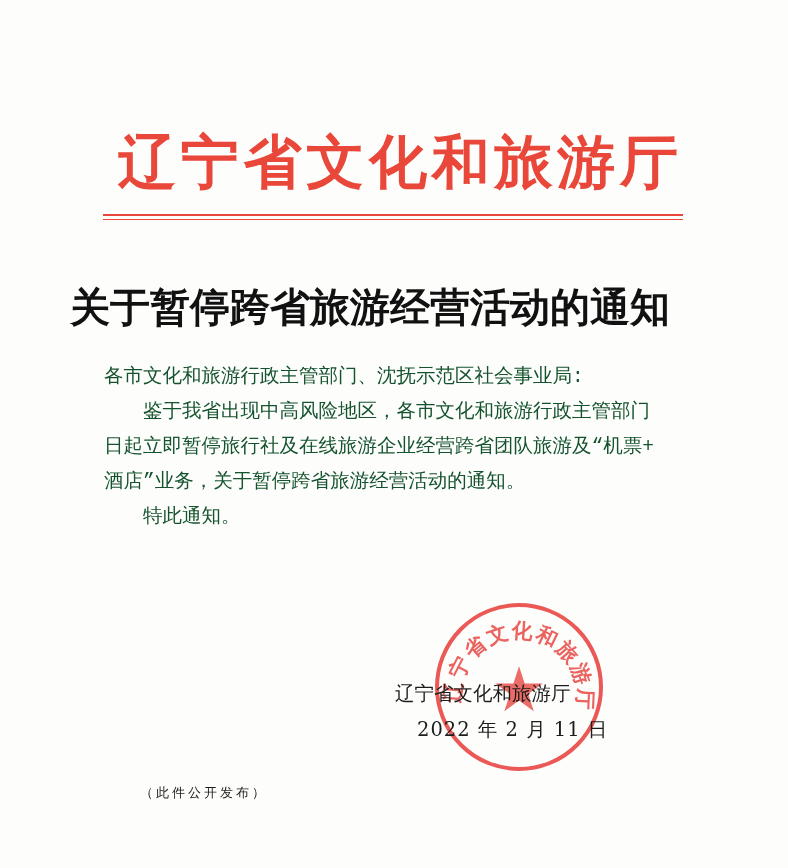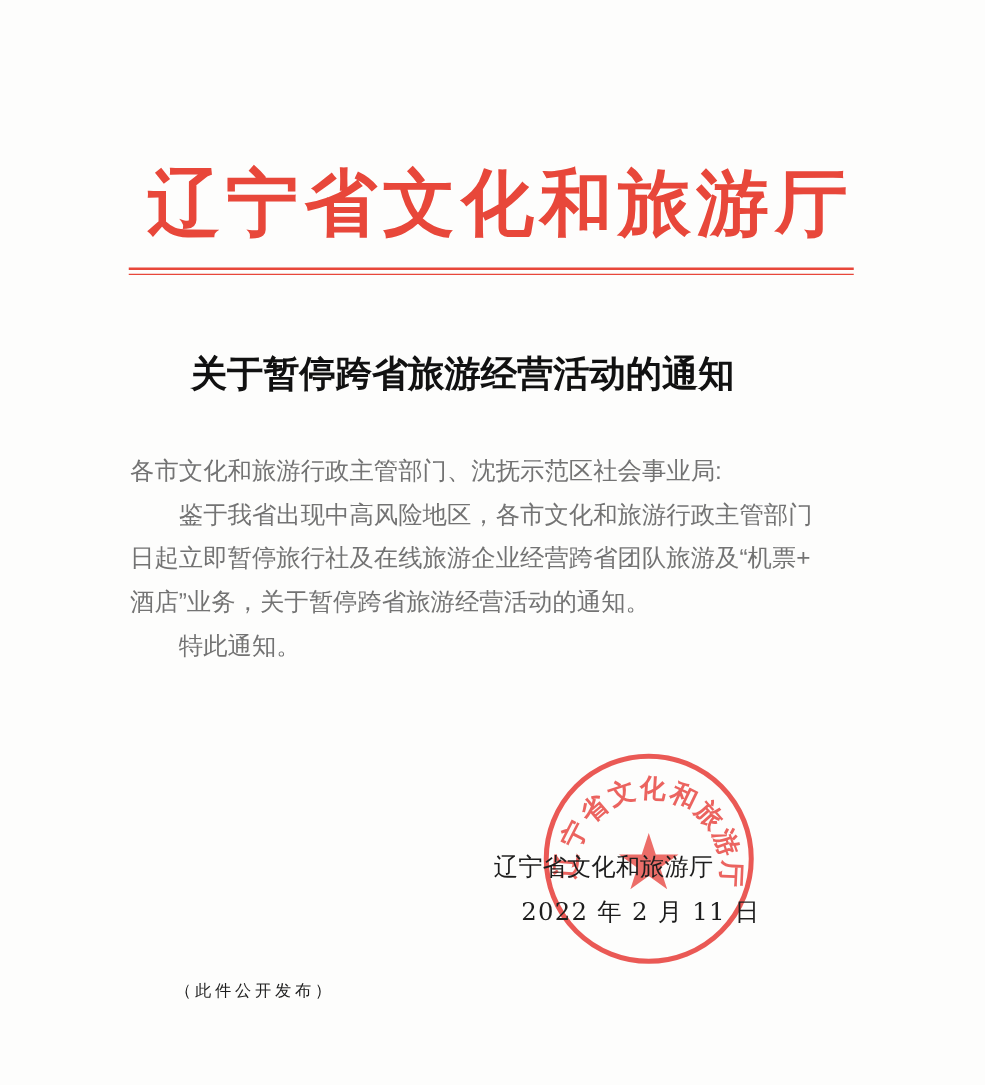--- a/index.html
+++ b/index.html
@@ -1,22 +1,22 @@
 <!DOCTYPE html>
 <html><head>
 <meta charset="utf-8">
 <style>
   html, body { margin:0; padding:0; }
   body { width:788px; height:868px; background:#fdfdfc; position:relative; overflow:hidden; font-family:"DejaVu Serif", serif; color:#1a1a1a; }
   .header-title { position:absolute; left:118px; top:133px; width:560px; display:flex; justify-content:space-between; font-family:"DejaVu Sans", sans-serif; font-size:58px; font-weight:bold; color:#e8473a; letter-spacing:0; line-height:1; }
   .rule { position:absolute; left:103px; width:580px; background:#e8473a; }
   .rule.r1 { top:214px; height:2px; }
   .rule.r2 { top:219px; height:1px; }
-  .doc-title { position:absolute; left:0; width:740px; top:280px; text-align:center; font-family:"DejaVu Serif", serif; font-weight:bold; font-size:29px; color:#111; letter-spacing:0; }
-  .body-text { position:absolute; left:104px; width:584px; font-family:Liberation Sans, sans-serif; font-size:19.5px; line-height:35px; color:#737373; }
+  .doc-title { position:absolute; left:0; width:740px; top:280px; text-align:center; font-family:"DejaVu Serif", serif; font-weight:bold; font-size:40px; color:#111; letter-spacing:0; }
+  .body-text { position:absolute; left:104px; width:584px; font-family:Liberation Mono, monospace; font-size:19.5px; line-height:35px; color:#14532d; }
   .line { white-space:nowrap; display:flex; justify-content:space-between; height:35px; }
   .line.nojust { justify-content:flex-start; }
   .indent { padding-left:39px; }
   .stamp { position:absolute; left:435px; top:603px; width:168px; height:168px; border-radius:50%; border:4px solid rgba(230,60,55,0.85); box-sizing:border-box; }
   .stamp-star { position:absolute; left:50%; top:52%; transform:translate(-50%,-50%); font-size:62px; color:rgba(230,60,55,0.75); font-family:"DejaVu Sans", sans-serif; line-height:1; }
   .stamp-arc { position:absolute; left:0; top:0; width:100%; height:100%; }
   .signature { position:absolute; left:395px; top:676px; font-family:"DejaVu Serif", serif; font-size:19.5px; color:#1d1d1d; line-height:36px; }
   .sig-date { padding-left:22px; letter-spacing:1px; }
   .footnote { position:absolute; left:140px; top:784px; font-family:"DejaVu Serif", serif; font-size:13px; color:#1d1d1d; letter-spacing:3px; }
 </style>

